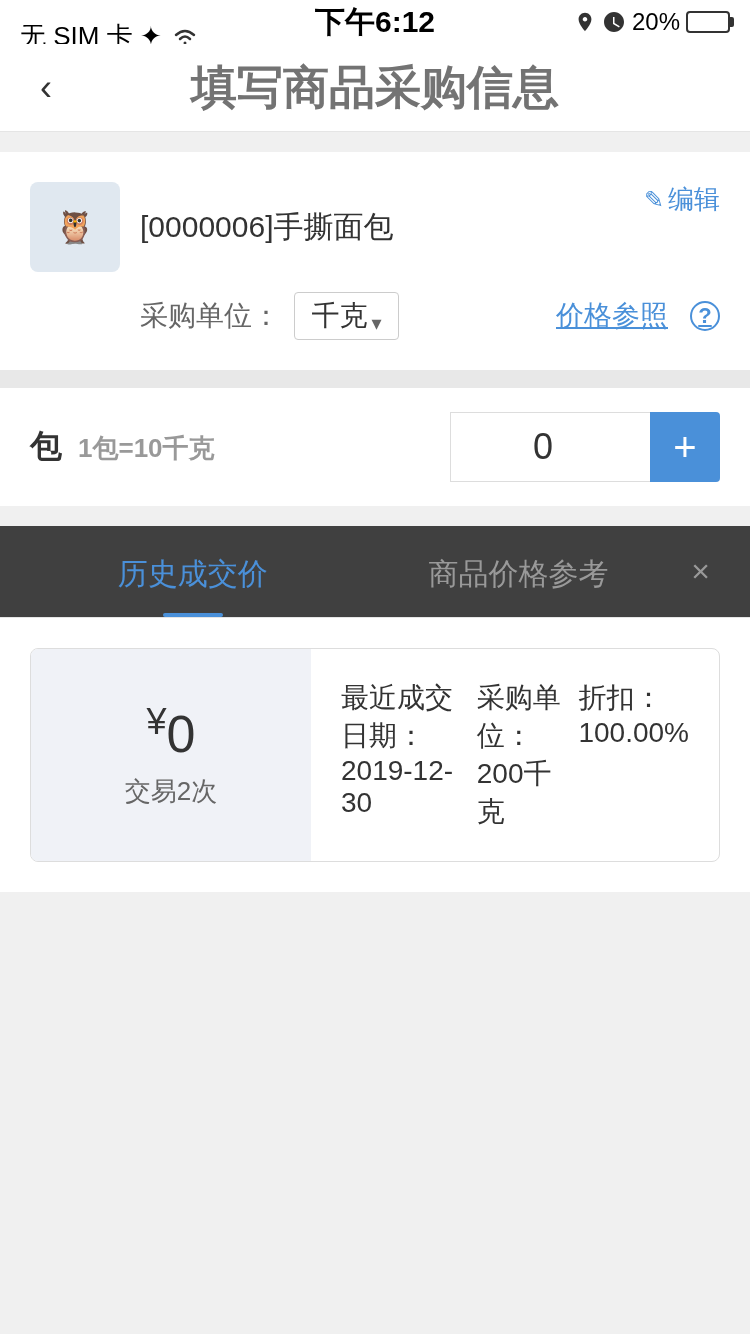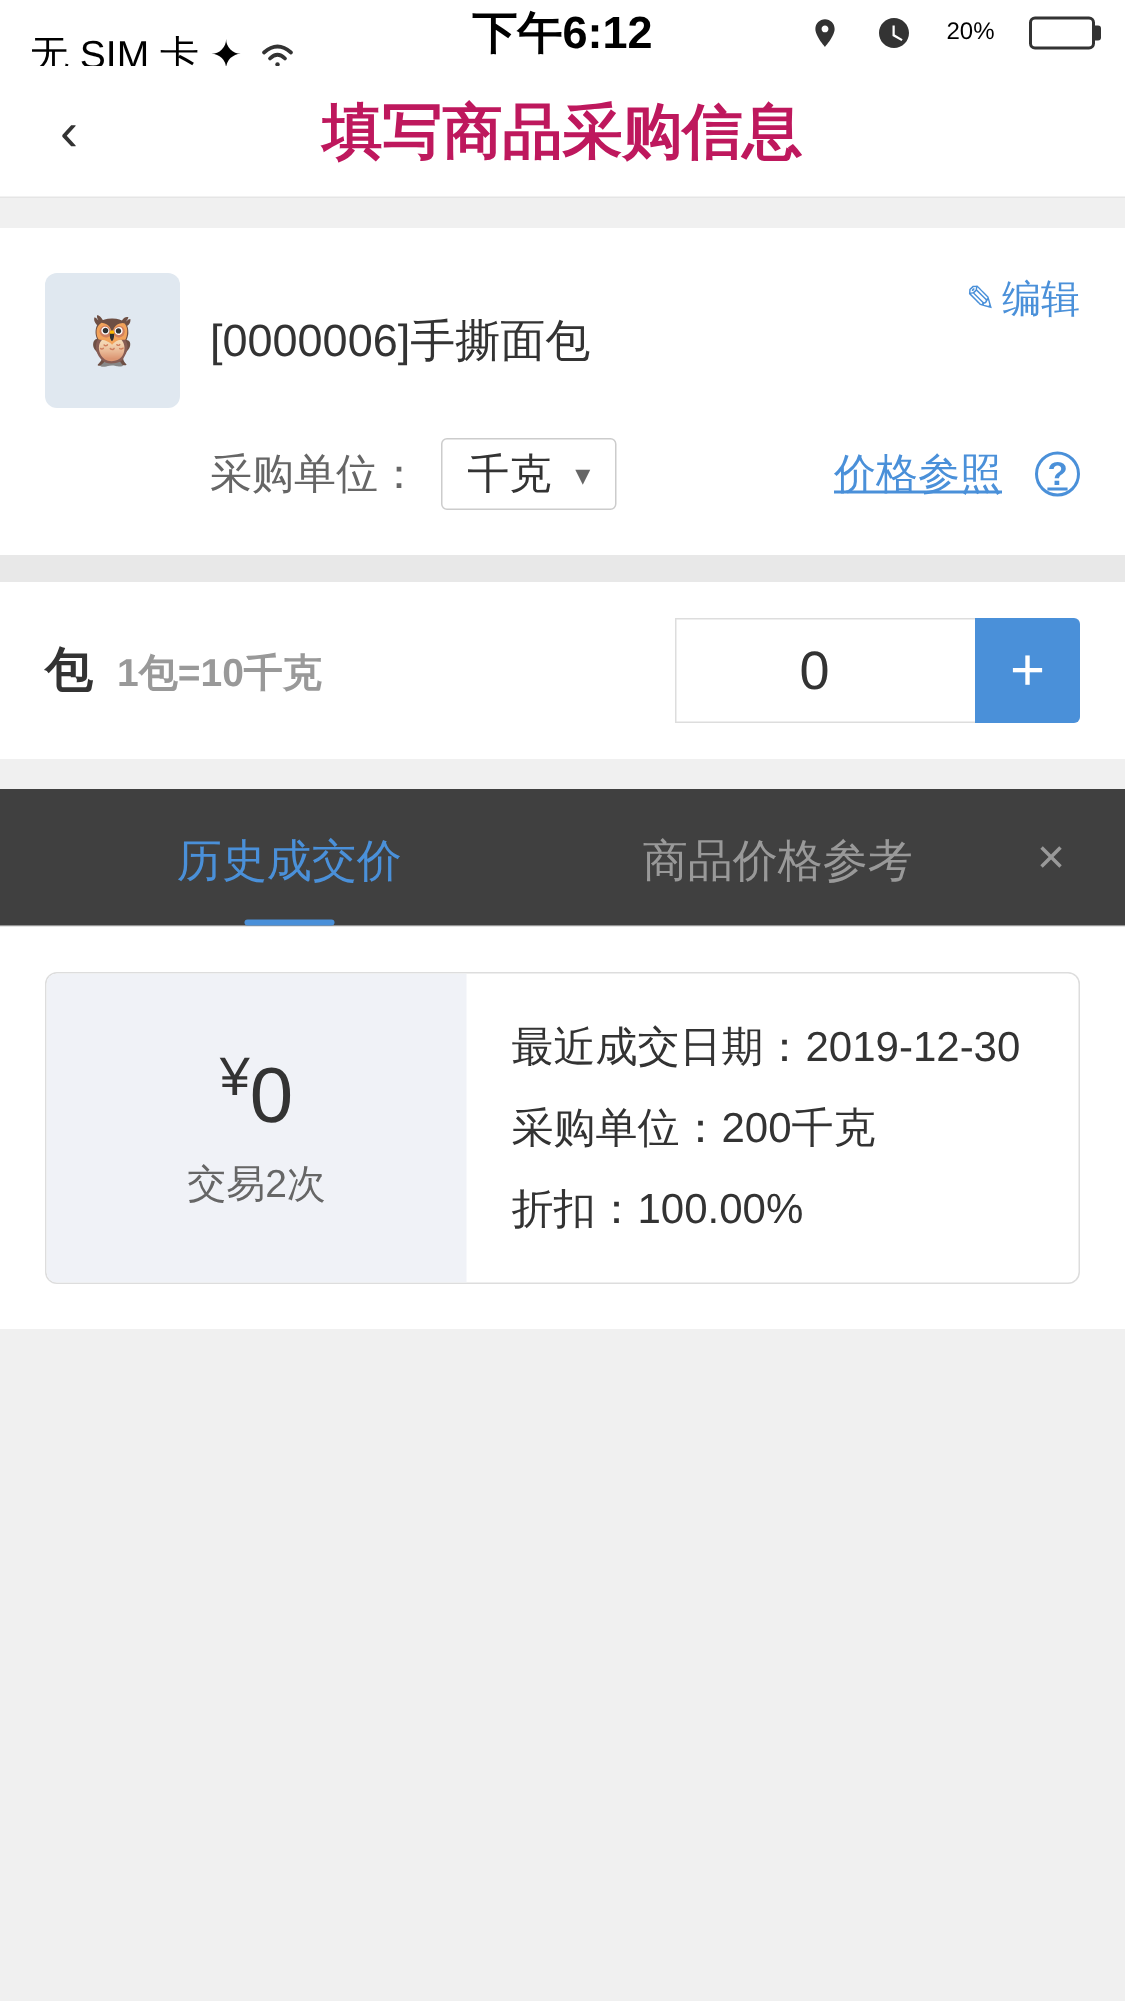--- a/index.html
+++ b/index.html
@@ -32,22 +32,22 @@
     .status-center {
       font-size: 30px;
       font-weight: 600;
       position: absolute;
       left: 50%;
       transform: translateX(-50%);
     }
     .status-right {
       display: flex;
       align-items: center;
-      gap: 23px;
-      font-size: 16px;
+      gap: 6px;
+      font-size: 24px;
     }
     .battery-icon {
       display: inline-flex;
       align-items: center;
     }
     .battery-body {
       width: 44px;
       height: 22px;
       border: 2px solid #333;
       border-radius: 4px;
@@ -85,23 +85,23 @@
     .nav-back {
       font-size: 36px;
       color: #333;
       cursor: pointer;
       padding: 10px;
     }
     .nav-title {
       position: absolute;
       left: 50%;
       transform: translateX(-50%);
-      font-size: 40px;
+      font-size: 46px;
       font-weight: 600;
-      color: #be185d;
+      color: #737373;
     }
 
     
     .product-card {
       background: #fff;
       margin-top: 20px;
       padding: 30px;
     }
     .product-header {
       display: flex;
@@ -152,22 +152,22 @@
       color: #666;
     }
     .unit-select {
       border: 1px solid #ccc;
       border-radius: 4px;
       padding: 4px 16px;
       font-size: 28px;
       color: #333;
       background: #fff;
       display: inline-flex;
-      align-items: center;
-      gap: 16px;
+      align-items: flex-end;
+      gap: 4px;
       margin-left: 10px;
     }
     .unit-select-arrow {
       font-size: 20px;
       color: #666;
     }
     .price-ref-btn {
       color: #4a90d9;
       font-size: 28px;
       display: flex;
@@ -320,21 +320,21 @@
     }
     .history-count {
       font-size: 26px;
       color: #666;
       margin-top: 10px;
     }
     .history-right {
       flex: 1;
       padding: 30px 30px;
       display: flex;
-      flex-direction: column;
+      flex-direction: row;
       justify-content: center;
       gap: 16px;
     }
     .history-detail-row {
       font-size: 28px;
       color: #333;
     }
 
     
     .main-content {

